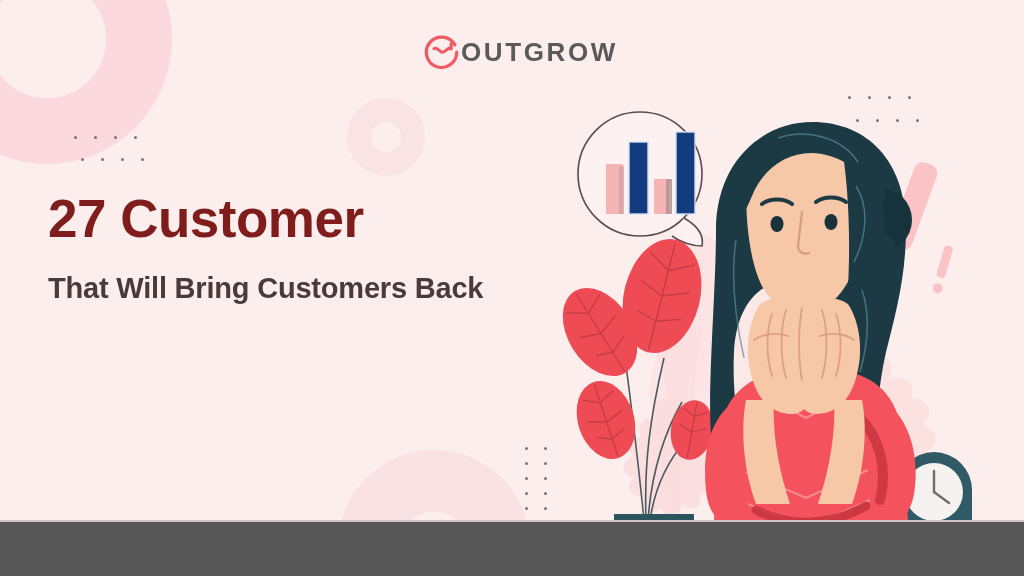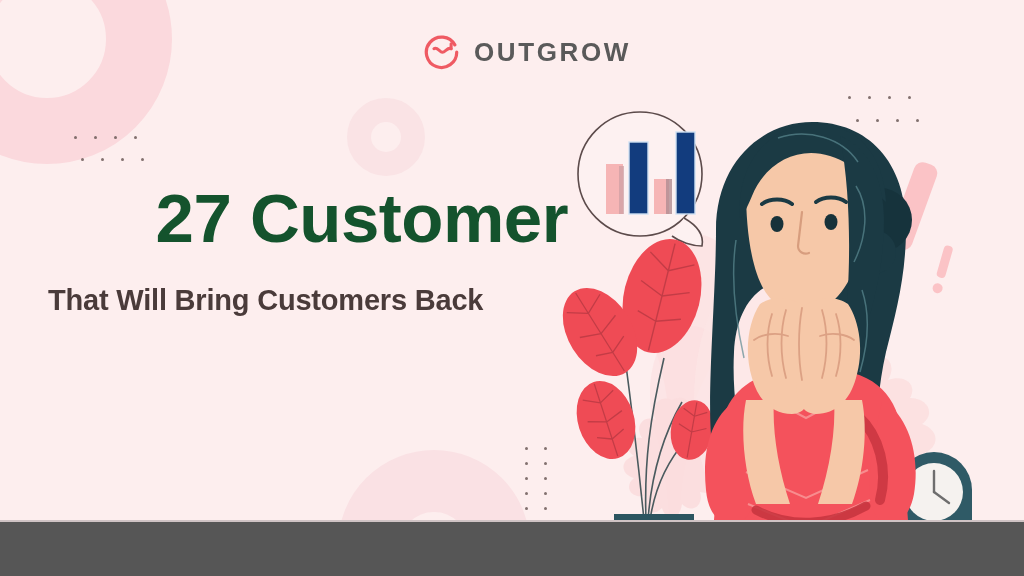--- a/index.html
+++ b/index.html
@@ -48,36 +48,36 @@
   .excl-big .pt{ width:25px; height:25px; border-radius:50%; background:#fbc3c6;
                  margin-top:11px; margin-left:-2px; }
   .excl-sm{ left:938px; top:245px; transform:rotate(16deg); }
   .excl-sm .bar{ width:9px; height:33px; border-radius:4px; }
   .excl-sm .pt{ width:10px; height:10px; border-radius:50%; background:#fbc3c6;
                 margin-top:6px; }
 
   
   .logo{
     position:absolute; left:423px; top:33px;
-    display:flex; align-items:center; gap:13px;
+    display:flex; align-items:center; 
   }
   .logo-mark{ width:38px; height:38px; display:block; }
   .logo-word{
     font-size:26px; font-weight:700; letter-spacing:2.6px;
     color:#5a5a5a; line-height:1;
   }
 
   
   .copy{ position:absolute; left:48px; top:190px; width:520px; }
   .headline{
-    font-size:69px; line-height:58px; font-weight:700;
-    color:#14532d; letter-spacing:-0.5px;text-align:right;
+    font-size:53px; line-height:58px; font-weight:700;
+    color:#7f1d1d; letter-spacing:-0.5px;
   }
   .subhead{
-    margin-top:35px;
+    margin-top:23px;
     font-size:29px; line-height:34px; font-weight:700;
     color:#4a3b3a; letter-spacing:-0.2px;
   }
 
   
   .illus{ position:absolute; left:540px; top:100px; width:484px; height:476px; }
   .illus svg{ display:block; }
 
   
   .floor{

